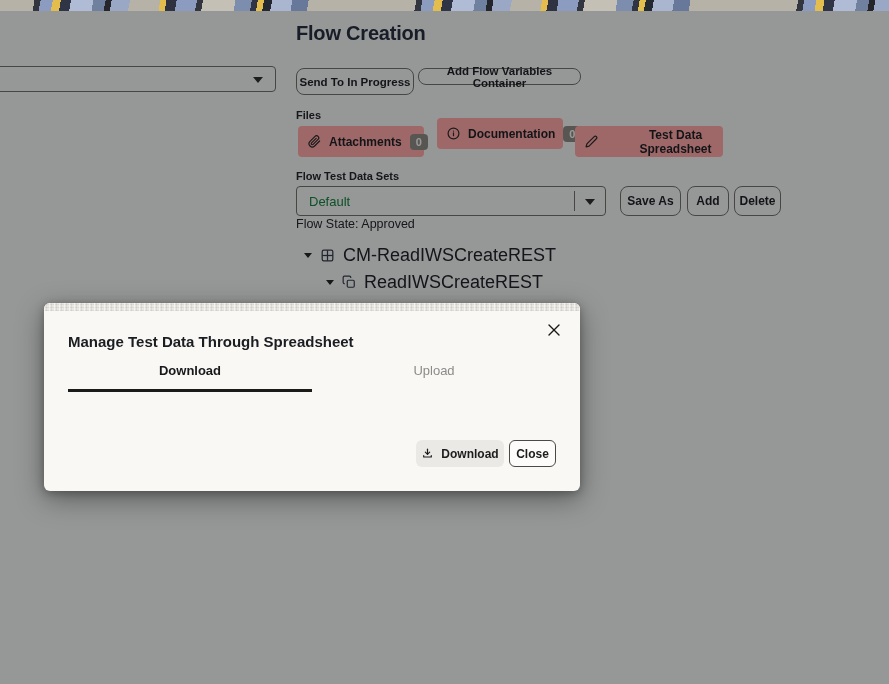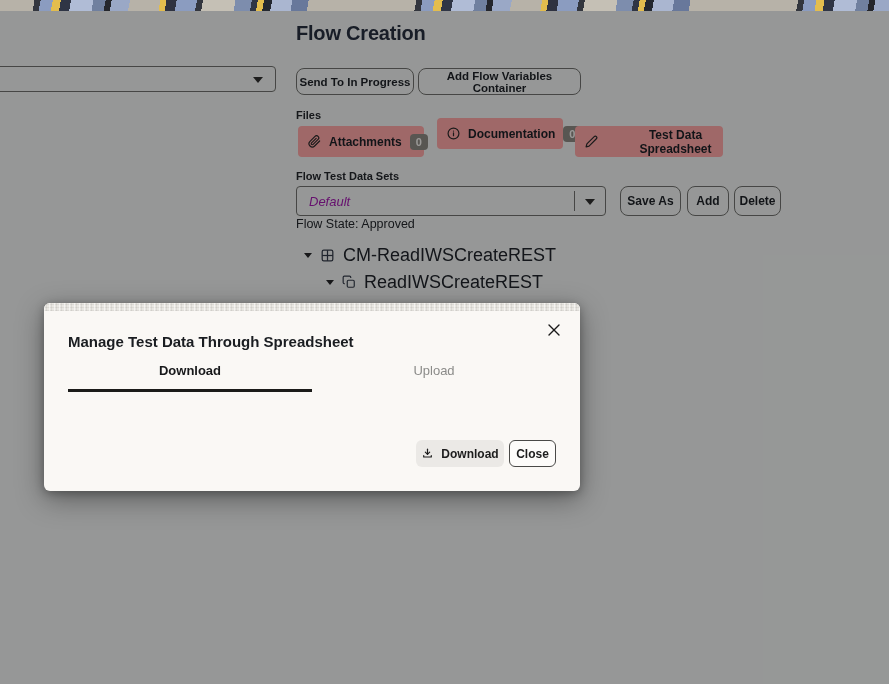--- a/index.html
+++ b/index.html
@@ -41,21 +41,21 @@
     display:flex; align-items:center; background:#fca5a5; border:none; border-radius:4px;
     font-family:"Liberation Sans", sans-serif;
     font-size:12px; font-weight:700; color:#1d2127; cursor:pointer; padding:0 10px; gap:8px;
   }
   .count-badge {
     margin-left:auto; background:#8c8882; color:#f5f3f0; border-radius:4px;
     font-size:11px; font-weight:700; padding:2px 6px; line-height:12px;
   }
   .icon svg { display:block; }
 
-  .dd-value { font-size:13px; color:#a21caf; padding-left:12px;font-style:italic; }
+  .dd-value { font-size:13px; color:#15803d; padding-left:12px; }
   .dd-sep { position:absolute; right:30px; top:4px; bottom:4px; width:1px; background:#70706e; }
 
   .body-text { font-size:12.5px; color:#23262c; }
 
   .tree-row { display:flex; align-items:center; gap:8px; cursor:pointer; }
   .tree-label { font-size:18px; color:#20242b; }
 
   
   .dim-overlay { position:absolute; left:0; top:11px; right:0; bottom:0; background:rgba(0,0,0,0.37); z-index:50; }
 
@@ -100,21 +100,21 @@
   <div class="banner"></div>
 
   <div class="abs page-title">Flow Creation</div>
 
   <div class="dropdown" style="left:-10px; top:66px; width:286px; height:26px;">
     <span class="dd-value"></span>
     <span class="caret" style="position:absolute; right:12px; top:10px;"></span>
   </div>
 
   <button class="abs outline-btn" style="left:296px; top:68px; width:118px; height:27px;">Send To In Progress</button>
-  <button class="abs outline-btn" style="left:418px; top:68px; width:163px; height:27px;">Add Flow Variables Container</button>
+  <button class="abs outline-btn" style="left:418px; top:68px; width:163px; height:17px;">Add Flow Variables Container</button>
 
   <div class="abs section-label" style="left:296px; top:109px;">Files</div>
 
   <button class="abs soft-btn" style="left:298px; top:126px; width:126px; height:31px;">
     <span class="icon">
       <svg width="13" height="13" viewBox="0 0 24 24" fill="none" stroke="#2a2a2a" stroke-width="2.2" stroke-linecap="round" stroke-linejoin="round">
           <path d="M21.44 11.05l-9.19 9.19a6 6 0 0 1-8.49-8.49l9.19-9.19a4 4 0 0 1 5.66 5.66l-9.2 9.19a2 2 0 0 1-2.83-2.83l8.49-8.48"></path>
         </svg>
     </span>
     <span>Attachments</span>

